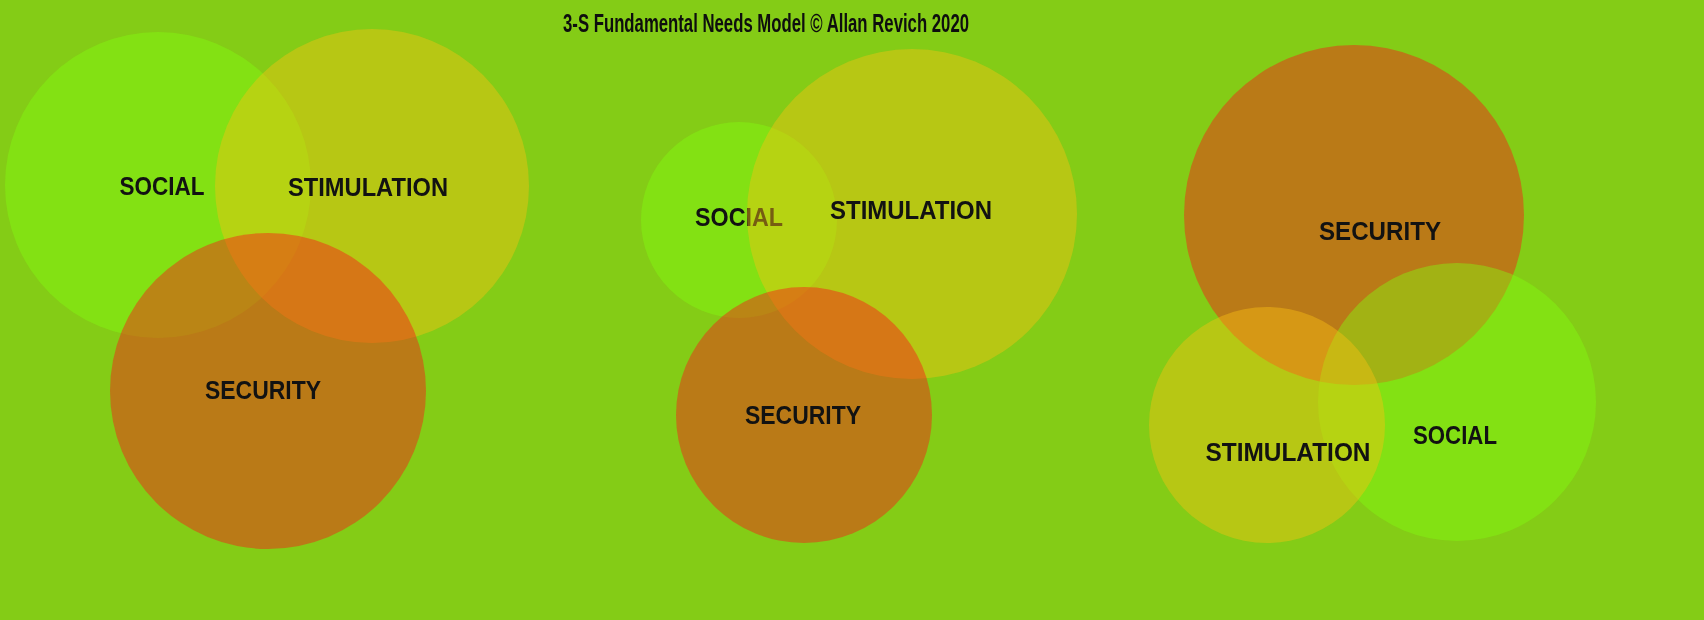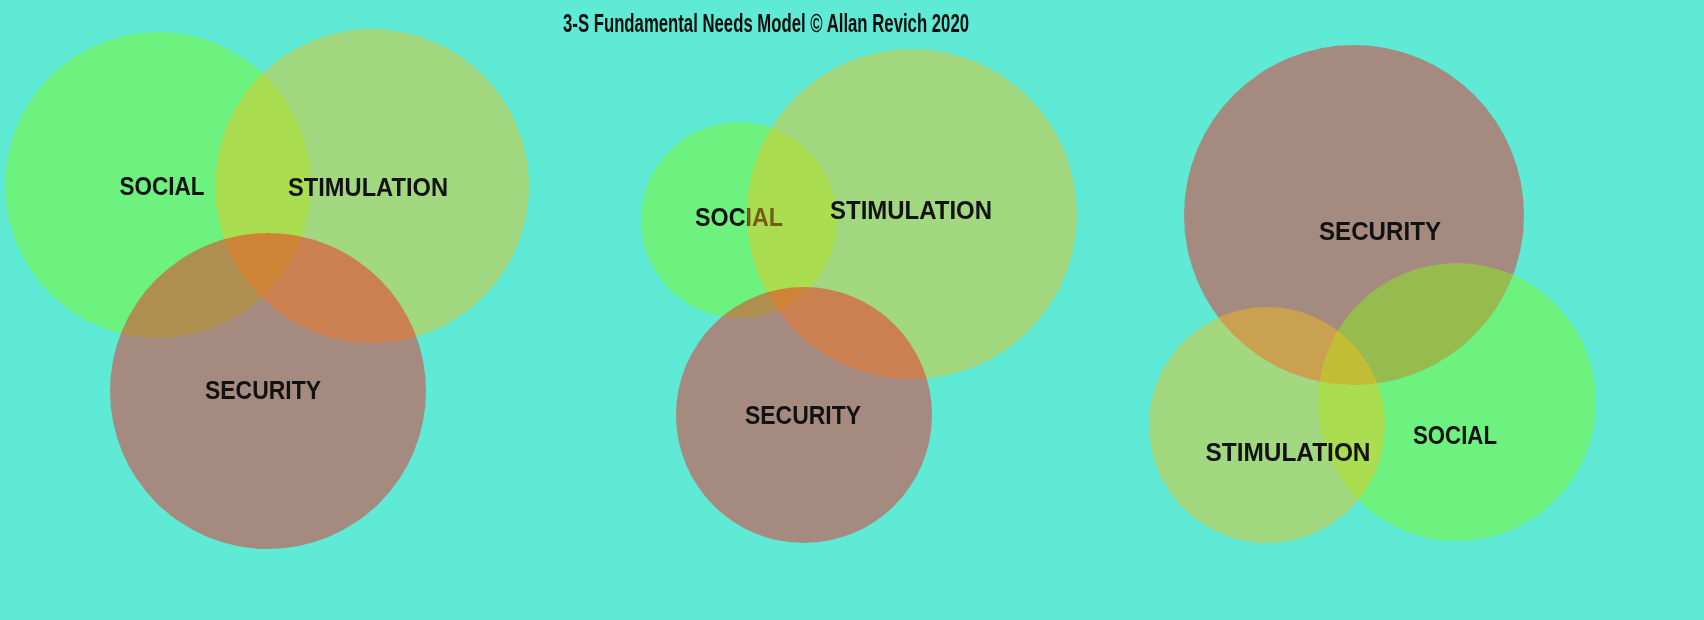--- a/index.html
+++ b/index.html
@@ -7,21 +7,21 @@
     padding: 0;
     background: #ffffff;
     width: 1704px;
     height: 620px;
     overflow: hidden;
   }
   .figure-wrap {
     position: relative;
     width: 1704px;
     height: 620px;
-    background: #5eead4;
+    background: #84cc16;
     font-family: "Liberation Sans", sans-serif;
   }
   svg { display: block; }
   .fig-title {
     font-family: "Liberation Sans", sans-serif;
     font-weight: bold;
     font-size: 25px;
     fill: #0e0e0e;
   }
   .circle-label {

